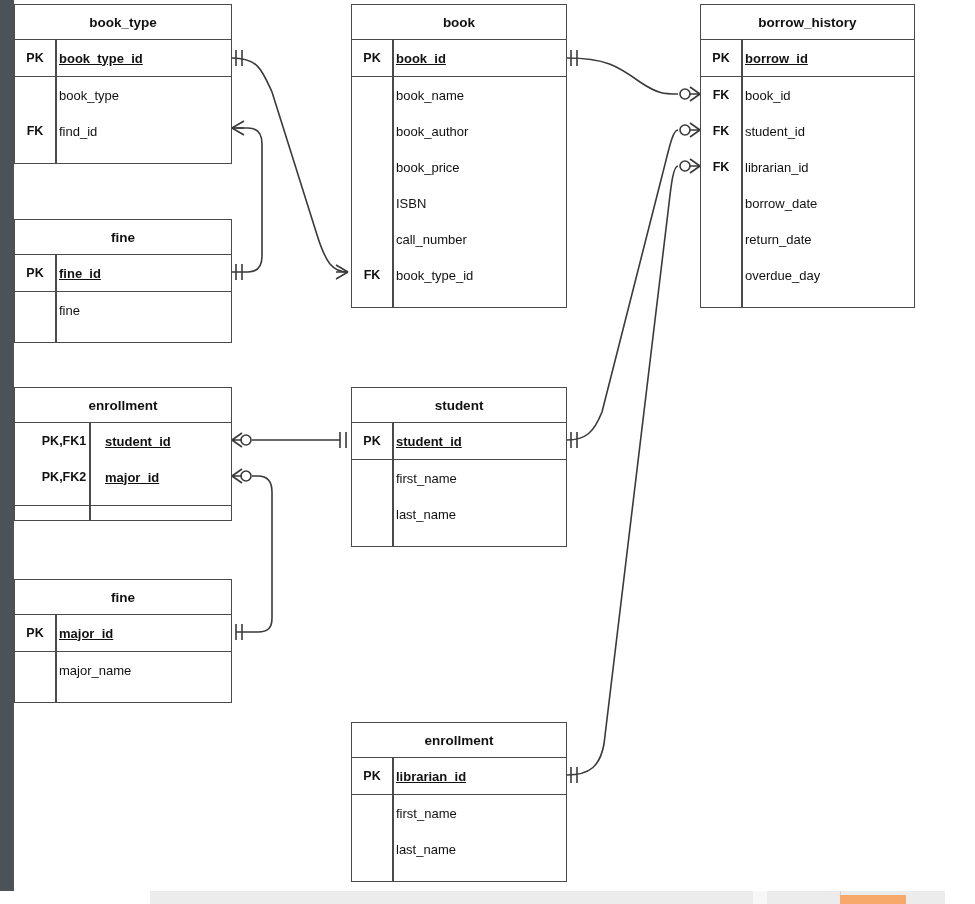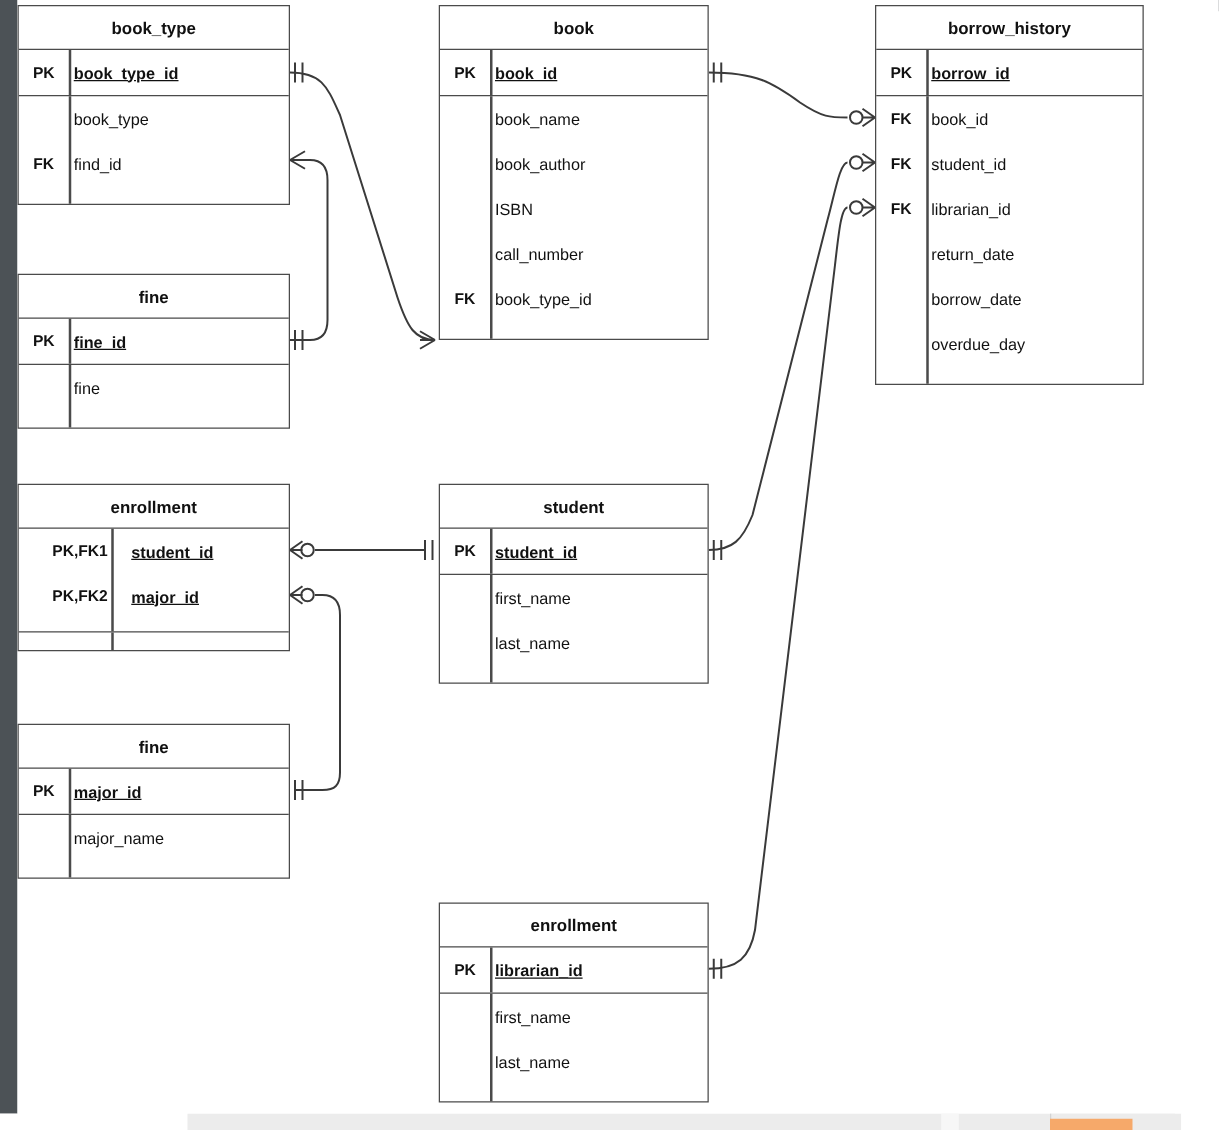--- a/index.html
+++ b/index.html
@@ -225,20 +225,24 @@
         <div class="row">
           <div class="flag"></div>
           <div class="name">book_name</div>
         </div>
         <div class="row">
           <div class="flag"></div>
           <div class="name">book_author</div>
         </div>
         <div class="row">
           <div class="flag"></div>
+          <div class="name">book_price</div>
+        </div>
+        <div class="row">
+          <div class="flag"></div>
           <div class="name">ISBN</div>
         </div>
         <div class="row">
           <div class="flag"></div>
           <div class="name">call_number</div>
         </div>
         <div class="row">
           <div class="flag">FK</div>
           <div class="name">book_type_id</div>
         </div>
@@ -261,25 +265,25 @@
         <div class="row">
           <div class="flag">FK</div>
           <div class="name">student_id</div>
         </div>
         <div class="row">
           <div class="flag">FK</div>
           <div class="name">librarian_id</div>
         </div>
         <div class="row">
           <div class="flag"></div>
+          <div class="name">borrow_date</div>
+        </div>
+        <div class="row">
+          <div class="flag"></div>
           <div class="name">return_date</div>
-        </div>
-        <div class="row">
-          <div class="flag"></div>
-          <div class="name">borrow_date</div>
         </div>
         <div class="row">
           <div class="flag"></div>
           <div class="name">overdue_day</div>
         </div>
         <div class="pad"></div>
       </div>
     </div>
     <div class="entity" style="left: 14px; top: 219px; width: 218px;">
       <div class="title">fine</div>

